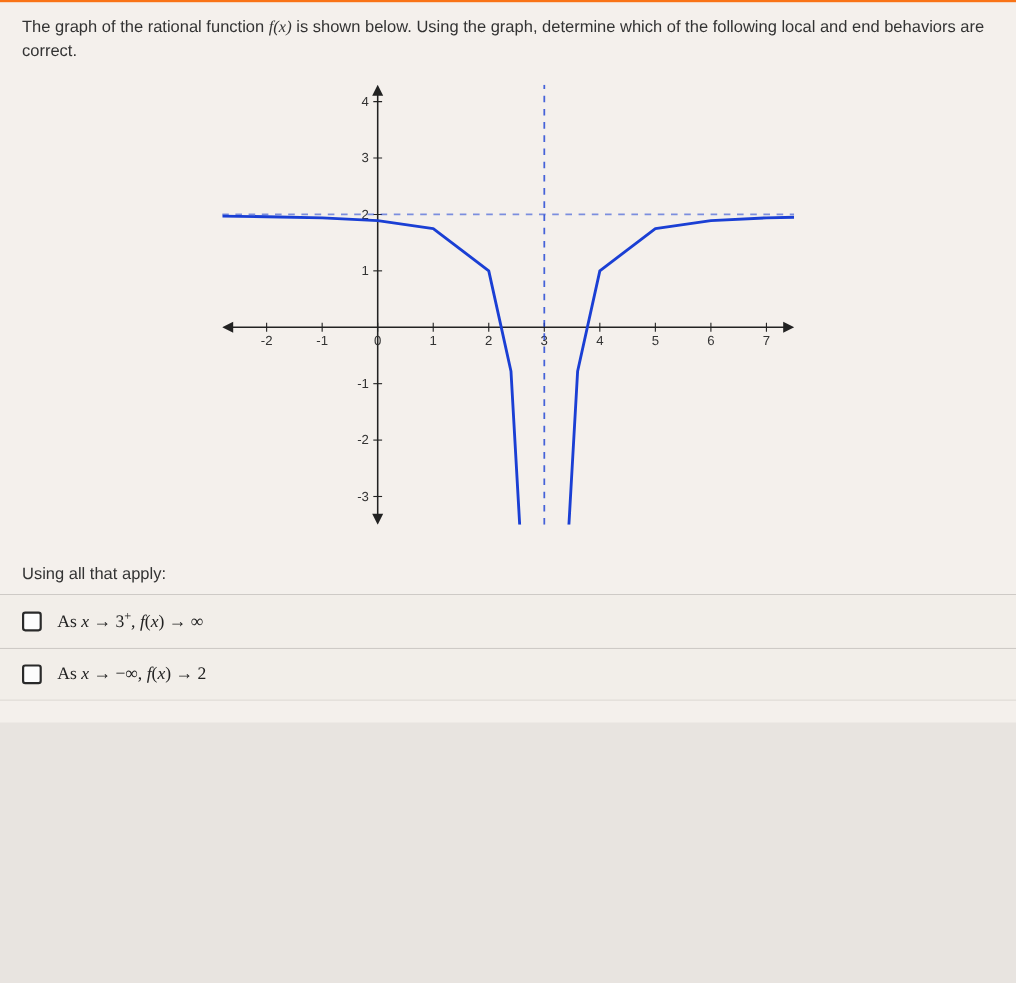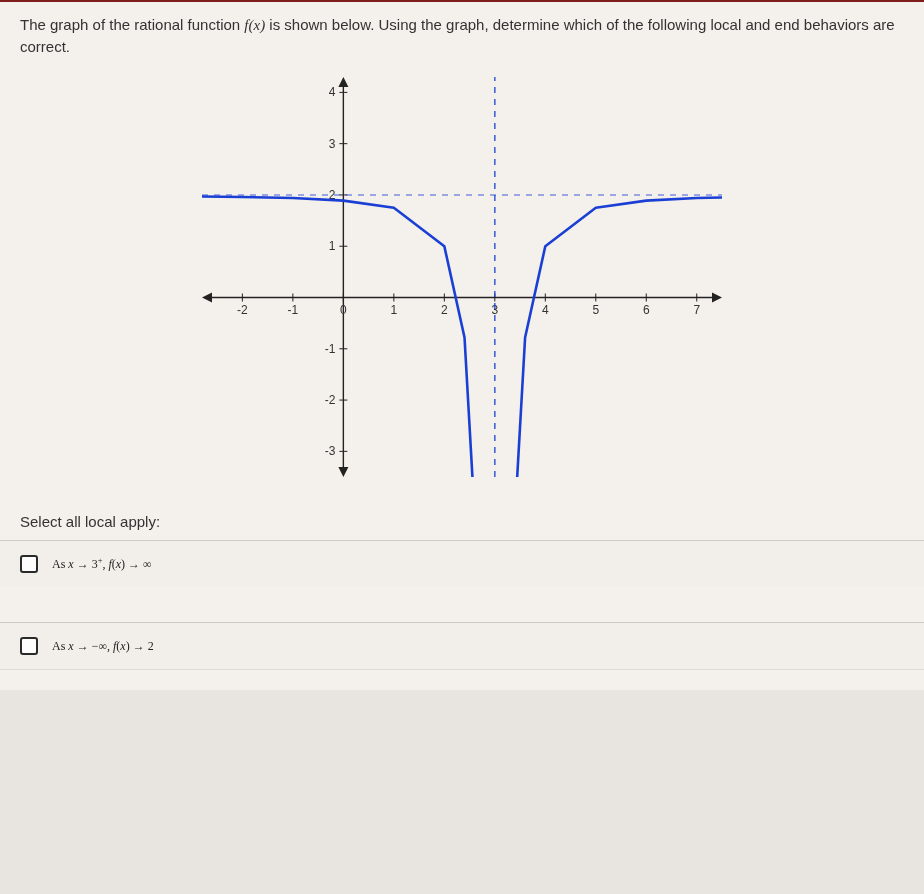--- a/index.html
+++ b/index.html
@@ -4,21 +4,21 @@
   <style>
     * { box-sizing: border-box; margin: 0; padding: 0; }
     body {
       font-family: -apple-system, BlinkMacSystemFont, "Segoe UI", Arial, sans-serif;
       background: #e8e4e0;
       width: 924px;
       color: #2a2a2a;
     }
     .page {
       background: #f4f0ec;
-      border-top: 2px solid #7f1d1d;
+      border-top: 2px solid #f97316;
       padding: 12px 0 20px 0;
     }
     .question-text {
       padding: 0 20px 10px 20px;
       font-size: 15px;
       line-height: 1.4;
       color: #333;
     }
     .mathvar { font-style: italic; font-family: "Times New Roman", serif; }
     .graph-wrap {
@@ -40,33 +40,33 @@
     .options { }
     .option {
       border-top: 1px solid rgba(0,0,0,0.15);
       padding: 14px 20px;
       display: flex;
       align-items: center;
       gap: 14px;
       font-size: 15px;
       background: #f2eee9;
     }
-    .option:last-child { border-bottom: 1px solid rgba(0,0,0,0.08); margin-top: 35px; }
+    .option:last-child { border-bottom: 1px solid rgba(0,0,0,0.08); }
     .chk {
       width: 18px;
       height: 18px;
       border: 2px solid #2a2a2a;
       border-radius: 3px;
       background: #fdfdfd;
       flex: 0 0 auto;
       cursor: pointer;
     }
     .opt-txt {
       font-family: "Times New Roman", serif;
-      font-size: 12px;
+      font-size: 16px;
       color: #222;
     }
     .opt-txt .fn { font-style: italic; }
     .sup { font-size: 0.7em; vertical-align: super; }
   </style>
 </head>
 <body>
 
 <div class="page">
 
@@ -122,21 +122,21 @@
           <clipPath id="clipPlot">
             <rect x="0" y="0" width="520" height="400"></rect>
           </clipPath>
         </defs>
         <path d="M0,119.4871794871795 L40.388349514563096,120 L90.87378640776699,121.02564102564105 L141.35922330097088,123.58974358974359 L191.84466019417474,130.76923076923077 L242.33009708737862,169.2307692307692 L262.5242718446601,260.51282051282055 L272.62135922330094,438.46153846153845 L280.19417475728153,938.4615384615385 L285.24271844660194,2394.871794871795 L288.7766990291262,8133.333333333334 " stroke="#1a3fd4" stroke-width="2.6" fill="none" clip-path="url(#clipPlot)" stroke-linejoin="round"></path>
         <path d="M296.8543689320388,8133.333333333334 L300.388349514563,2394.871794871795 L305.43689320388347,938.4615384615385 L313.009708737864,438.46153846153845 L323.1067961165048,260.51282051282055 L343.30097087378635,169.2307692307692 L393.78640776699024,130.76923076923077 L444.27184466019423,123.58974358974359 L494.75728155339806,121.02564102564105 L520,120.5128205128205 " stroke="#1a3fd4" stroke-width="2.6" fill="none" clip-path="url(#clipPlot)" stroke-linejoin="round"></path>
       </svg>
   </div>
 
 
-  <div class="apply-label">Select all local apply:</div>
+  <div class="apply-label">Using all that apply:</div>
 
   <div class="options">
       <div class="option">
         <div class="chk"></div>
         <div class="opt-txt">As <span class="fn">x</span> → 3<span class="sup">+</span>, <span class="fn">f</span>(<span class="fn">x</span>) → ∞</div>
       </div>
       <div class="option">
         <div class="chk"></div>
         <div class="opt-txt">As <span class="fn">x</span> → −∞, <span class="fn">f</span>(<span class="fn">x</span>) → 2</div>
       </div>

